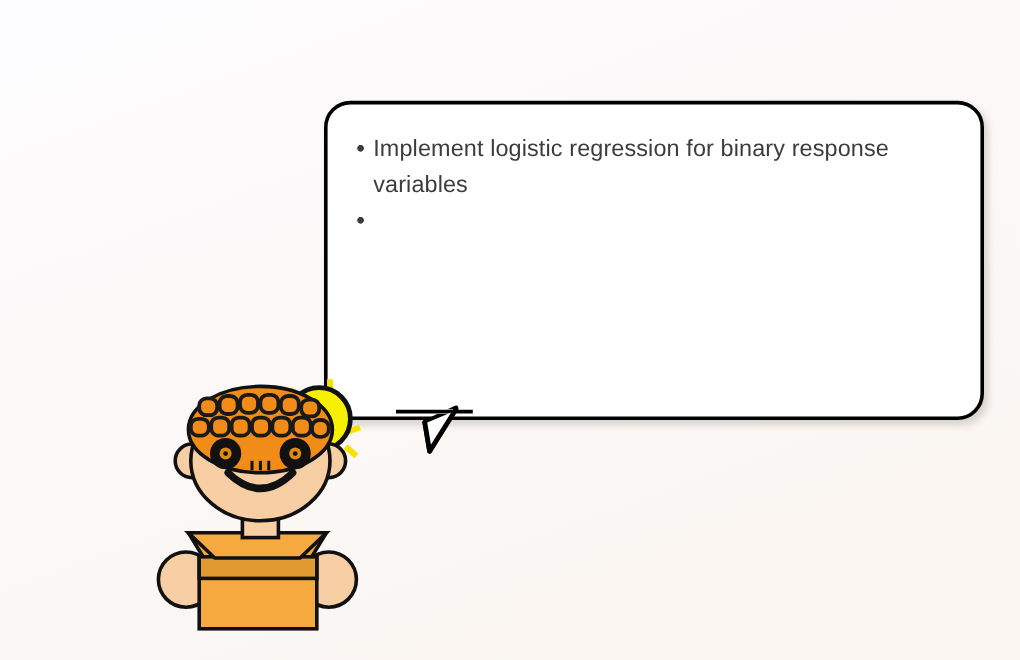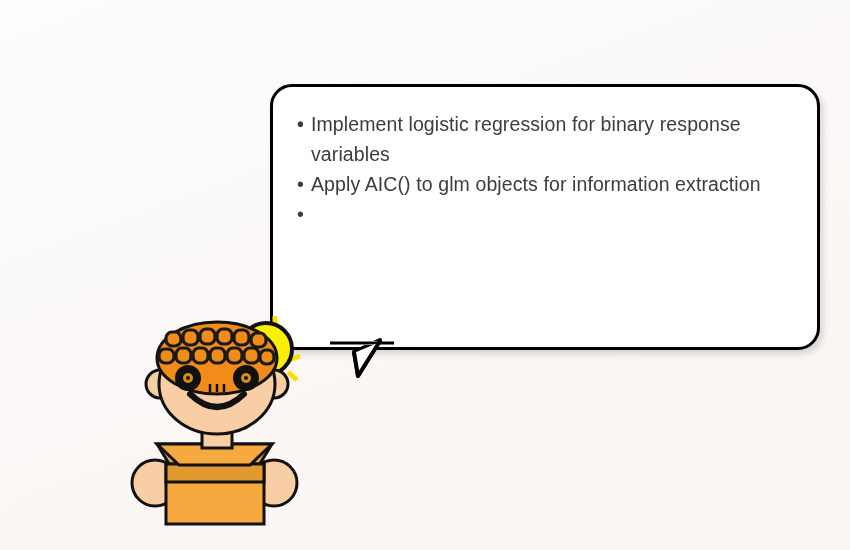--- a/index.html
+++ b/index.html
@@ -89,21 +89,20 @@
     <ul id="bullet-list">
       <li class="bullet-item">
         <span class="bullet-dot">•</span>
       </li>
       <li class="bullet-item">
         <span class="bullet-dot">•</span>
         <span>Implement logistic regression for binary response variables</span>
       </li>
       <li class="bullet-item">
         <span class="bullet-dot">•</span>
-        <span>Apply AIC() to glm objects for information extraction</span>
       </li>
       <li class="bullet-item">
         <span class="bullet-dot">•</span>
       </li>
     </ul>
   </div>
 
   <div id="bubble-tail">
     <svg width="64" height="44" viewBox="0 0 64 44">
       <polygon points="50,4 28,40 24,16" fill="#ffffff" stroke="#000000" stroke-width="4" stroke-linejoin="round"></polygon>

